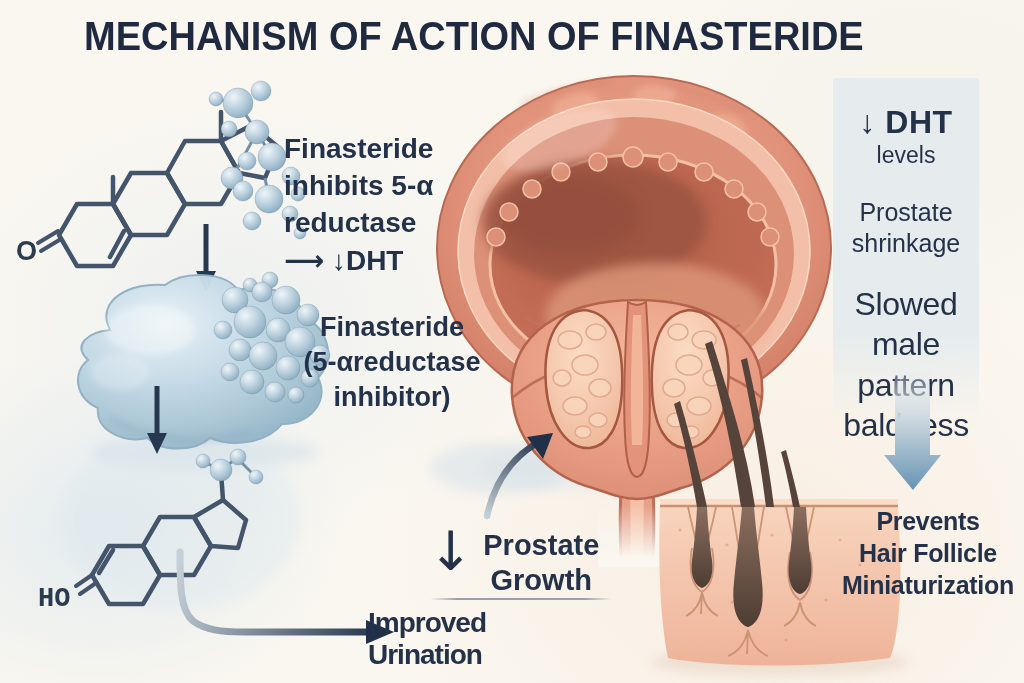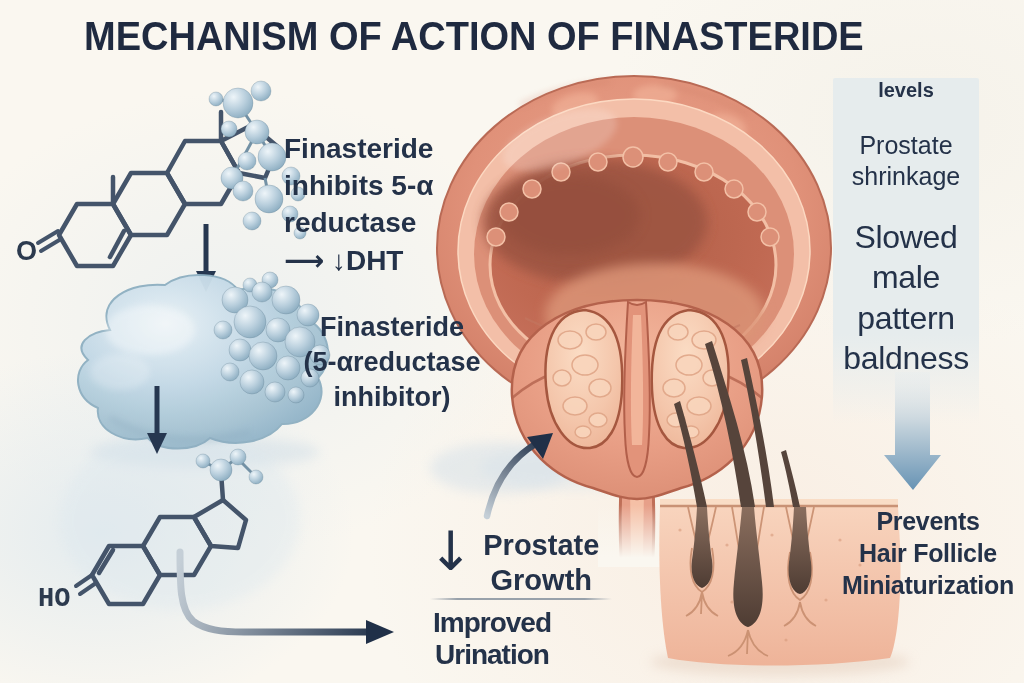--- a/index.html
+++ b/index.html
@@ -25,28 +25,28 @@
   .step1{left:284px; top:130px; font-size:28px; font-weight:600; line-height:1.33;}
   .step2{left:292px; top:310px; width:200px; text-align:center; font-size:27px; font-weight:600; line-height:1.3;}
   .atom{font-size:27px; font-weight:600; color:#2c3a4e;}
   .o-label{left:16px; top:236px;}
   .ho-label{left:38px; top:584px;font-family:Liberation Mono, monospace;}
   .growth{left:428px; top:524px; display:flex; gap:10px; align-items:flex-start;}
   .growth .glyph{font-family:"DejaVu Sans",sans-serif; font-size:54px; font-weight:400; line-height:.95; margin-top:2px;}
   .growth .gtxt{font-size:29px; font-weight:700; line-height:1.2; text-align:center; margin-top:4px;}
   .divider{left:430px; top:598px; width:182px; height:2px; z-index:3; position:absolute;
     background:linear-gradient(90deg, rgba(150,160,170,0), #98a1aa 15%, #98a1aa 85%, rgba(150,160,170,0));}
-  .urination{left:376px; top:607px; width:232px; text-align:center; font-size:28px; font-weight:700; letter-spacing:-1px;}
+  .urination{left:368px; top:607px; width:232px; text-align:left; font-size:28px; font-weight:700; letter-spacing:-1px;}
   .panel{
     position:absolute; z-index:1; left:833px; top:78px; width:146px; height:346px;
     background:linear-gradient(180deg, #e6eced 0%, #e6eced 74%, rgba(230,236,237,0) 100%);
     border-radius:2px; text-align:center;
   }
   .panel .dht-h{font-size:32px; font-weight:700; margin-top:26px; letter-spacing:.5px;}
-  .panel .dht-s{font-size:20px; font-weight:700; margin-top:1px;}
+  .panel .dht-s{font-size:23px; font-weight:400; margin-top:1px;}
   .panel .eff1{font-size:25px; font-weight:500; line-height:1.22; margin-top:28px;}
   .panel .eff2{font-size:32px; font-weight:500; line-height:1.26; margin-top:26px; letter-spacing:-.3px;text-align:center;}
   .bigarrow{position:absolute; z-index:2; left:880px; top:372px;}
   .haircap{left:822px; top:505px; width:212px; text-align:center; font-size:25px; font-weight:700; line-height:1.28; letter-spacing:-.3px;}
 </style>
 </head>
 <body>
 
 <div class="stage">
 
@@ -349,20 +349,21 @@
       <circle cx="840" cy="540" r="1.6"></circle>
           <circle cx="860" cy="565" r="1.6"></circle>
           <circle cx="826" cy="600" r="1.6"></circle>
       <circle cx="786" cy="640" r="1.6"></circle>
           <circle cx="732" cy="602" r="1.6"></circle>
     </g>
   </g>
 </svg>
 
   <div class="panel">
+    <div class="dht-h pre">↓ DHT</div>
     <div class="dht-s">levels</div>
     <div class="eff1 pre">Prostate
 shrinkage</div>
     <div class="eff2 pre">Slowed
 male pattern
 baldness</div>
   </div>
 
   <svg class="bigarrow" width="66" height="122" viewBox="0 0 66 122">
     <defs>

